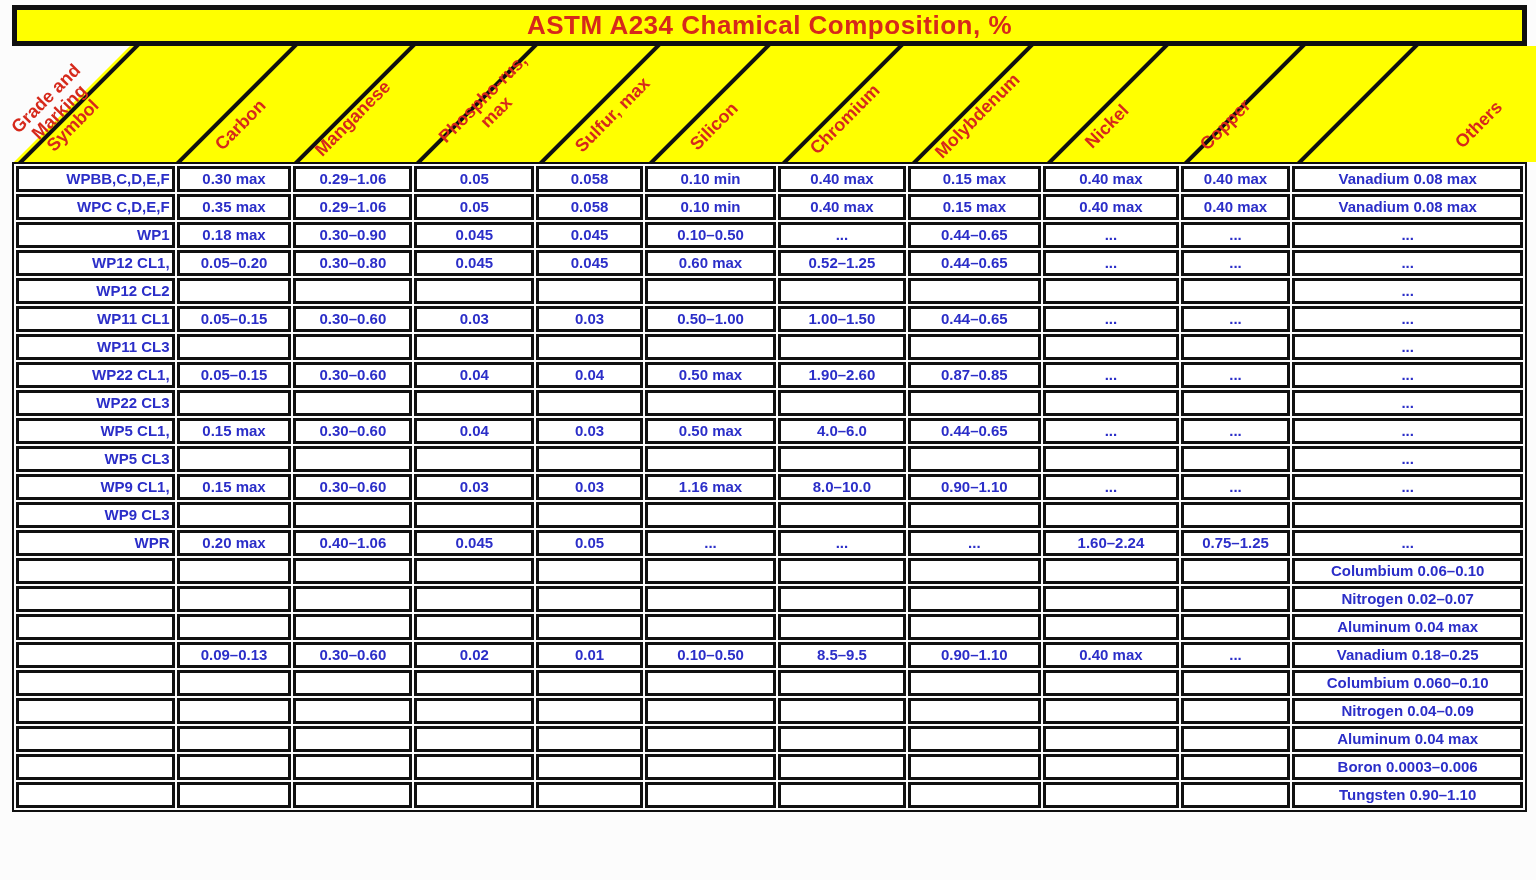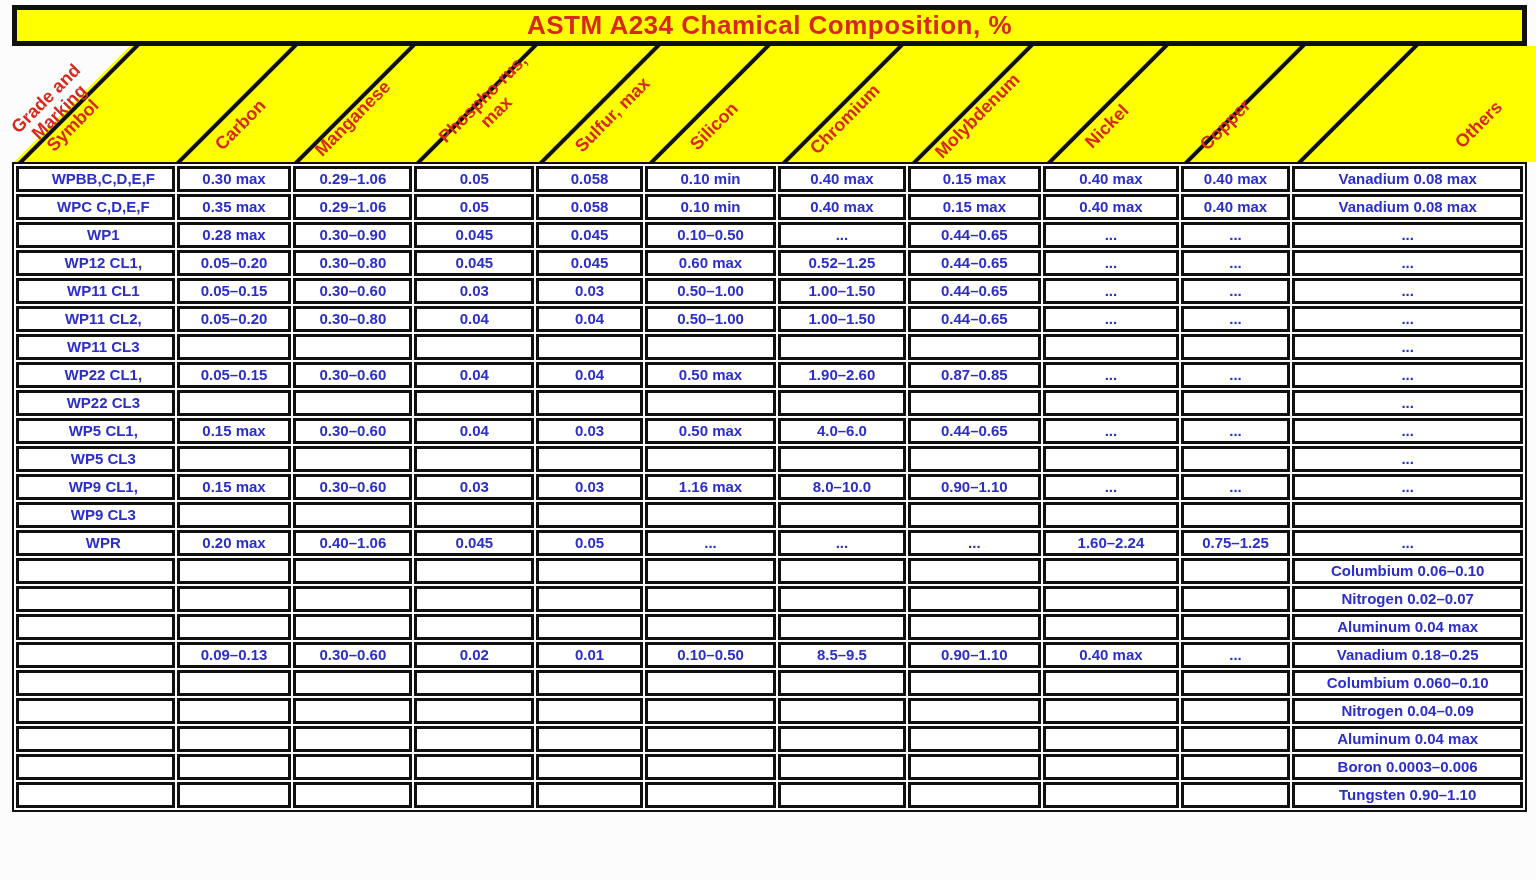--- a/index.html
+++ b/index.html
@@ -40,21 +40,21 @@
     position:absolute;left:12px;top:162px;width:1515px;
     border-collapse:separate;border-spacing:2px;table-layout:fixed;
     border:2px solid #101010;background:#fcfcfc;box-sizing:border-box;
   }
   .comp-table td{
     border:3px solid #101010;background:#ffffff;
     height:20px;line-height:20px;padding:0 2px;
     color:#2B2EC8;font-weight:bold;font-size:15px;text-align:center;
     overflow:hidden;white-space:nowrap;
   }
-  .comp-table td.grade{text-align:center;padding-left:18px;}
+  .comp-table td.grade{text-align:right;padding-left:18px;}
 </style>
 </head>
 <body>
 
 <div class="title-bar">
   <span class="title-text">ASTM A234 Chamical Composition, %</span>
 </div>
 
 <div class="hband">
   <div class="corner-cutout"></div>
@@ -122,21 +122,21 @@
         <td>0.058</td>
         <td>0.10 min</td>
         <td>0.40 max</td>
         <td>0.15 max</td>
         <td>0.40 max</td>
         <td>0.40 max</td>
         <td>Vanadium 0.08 max</td>
       </tr>
       <tr>
         <td class="grade">WP1</td>
-        <td>0.28 max</td>
+        <td>0.18 max</td>
         <td>0.30–0.90</td>
         <td>0.045</td>
         <td>0.045</td>
         <td>0.10–0.50</td>
         <td>...</td>
         <td>0.44–0.65</td>
         <td>...</td>
         <td>...</td>
         <td>...</td>
       </tr>
@@ -147,46 +147,46 @@
         <td>0.045</td>
         <td>0.045</td>
         <td>0.60 max</td>
         <td>0.52–1.25</td>
         <td>0.44–0.65</td>
         <td>...</td>
         <td>...</td>
         <td>...</td>
       </tr>
       <tr>
+        <td class="grade">WP12 CL2</td>
+        <td></td>
+        <td></td>
+        <td></td>
+        <td></td>
+        <td></td>
+        <td></td>
+        <td></td>
+        <td></td>
+        <td></td>
+        <td>...</td>
+      </tr>
+      <tr>
         <td class="grade">WP11 CL1</td>
         <td>0.05–0.15</td>
         <td>0.30–0.60</td>
         <td>0.03</td>
         <td>0.03</td>
         <td>0.50–1.00</td>
         <td>1.00–1.50</td>
         <td>0.44–0.65</td>
         <td>...</td>
         <td>...</td>
         <td>...</td>
       </tr>
       <tr>
-        <td class="grade">WP11 CL2,</td>
-        <td>0.05–0.20</td>
-        <td>0.30–0.80</td>
-        <td>0.04</td>
-        <td>0.04</td>
-        <td>0.50–1.00</td>
-        <td>1.00–1.50</td>
-        <td>0.44–0.65</td>
-        <td>...</td>
-        <td>...</td>
-        <td>...</td>
-      </tr>
-      <tr>
         <td class="grade">WP11 CL3</td>
         <td></td>
         <td></td>
         <td></td>
         <td></td>
         <td></td>
         <td></td>
         <td></td>
         <td></td>
         <td></td>

